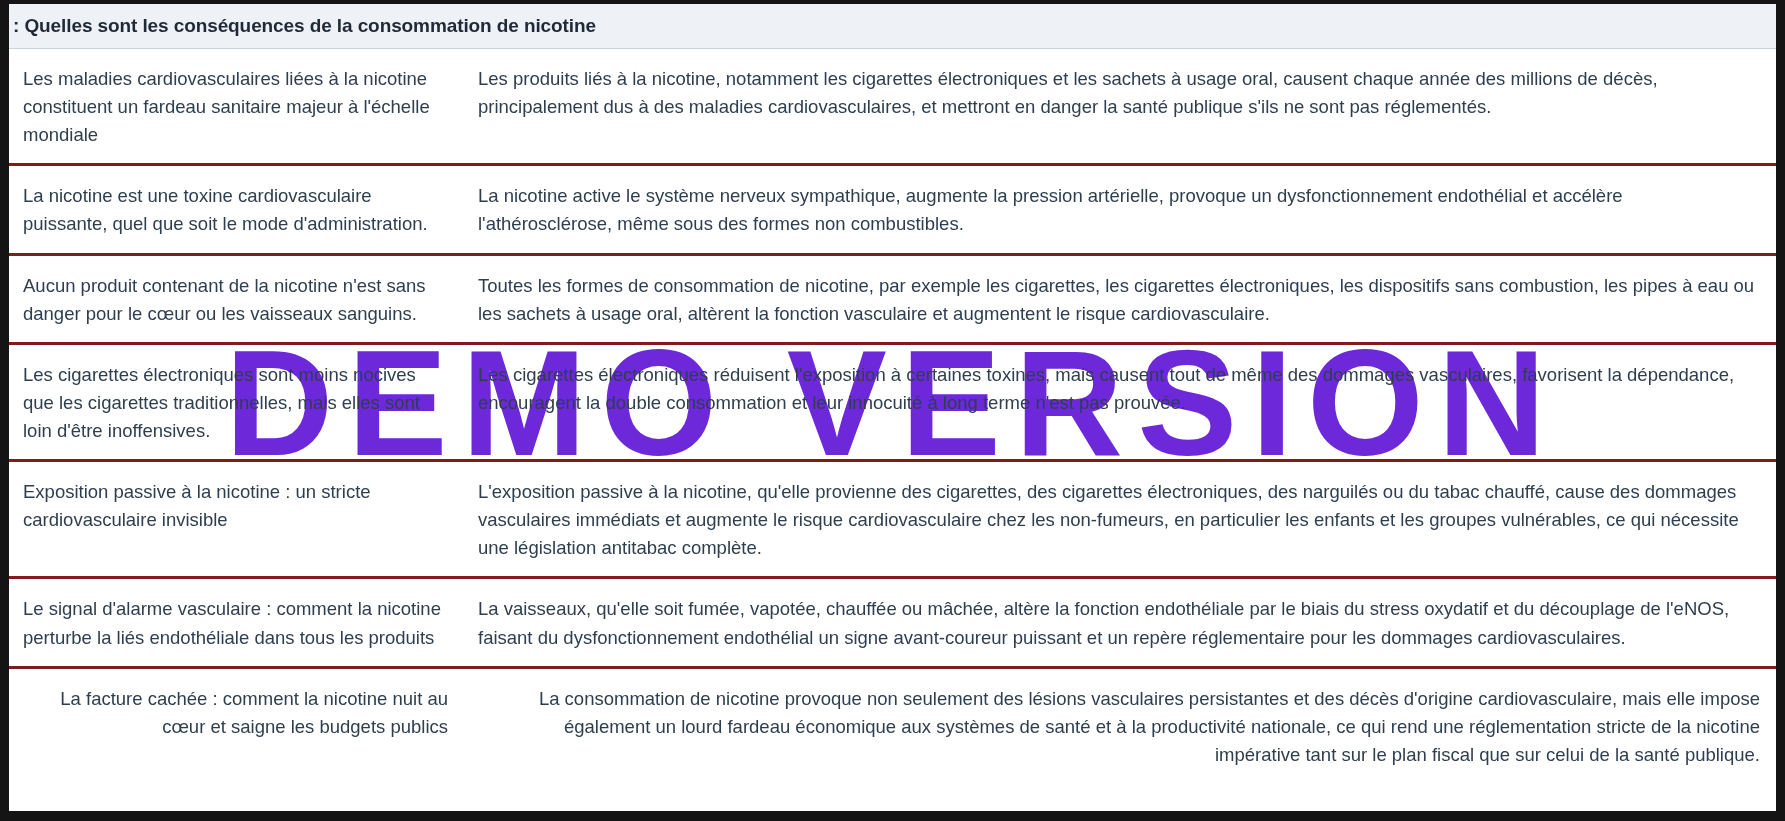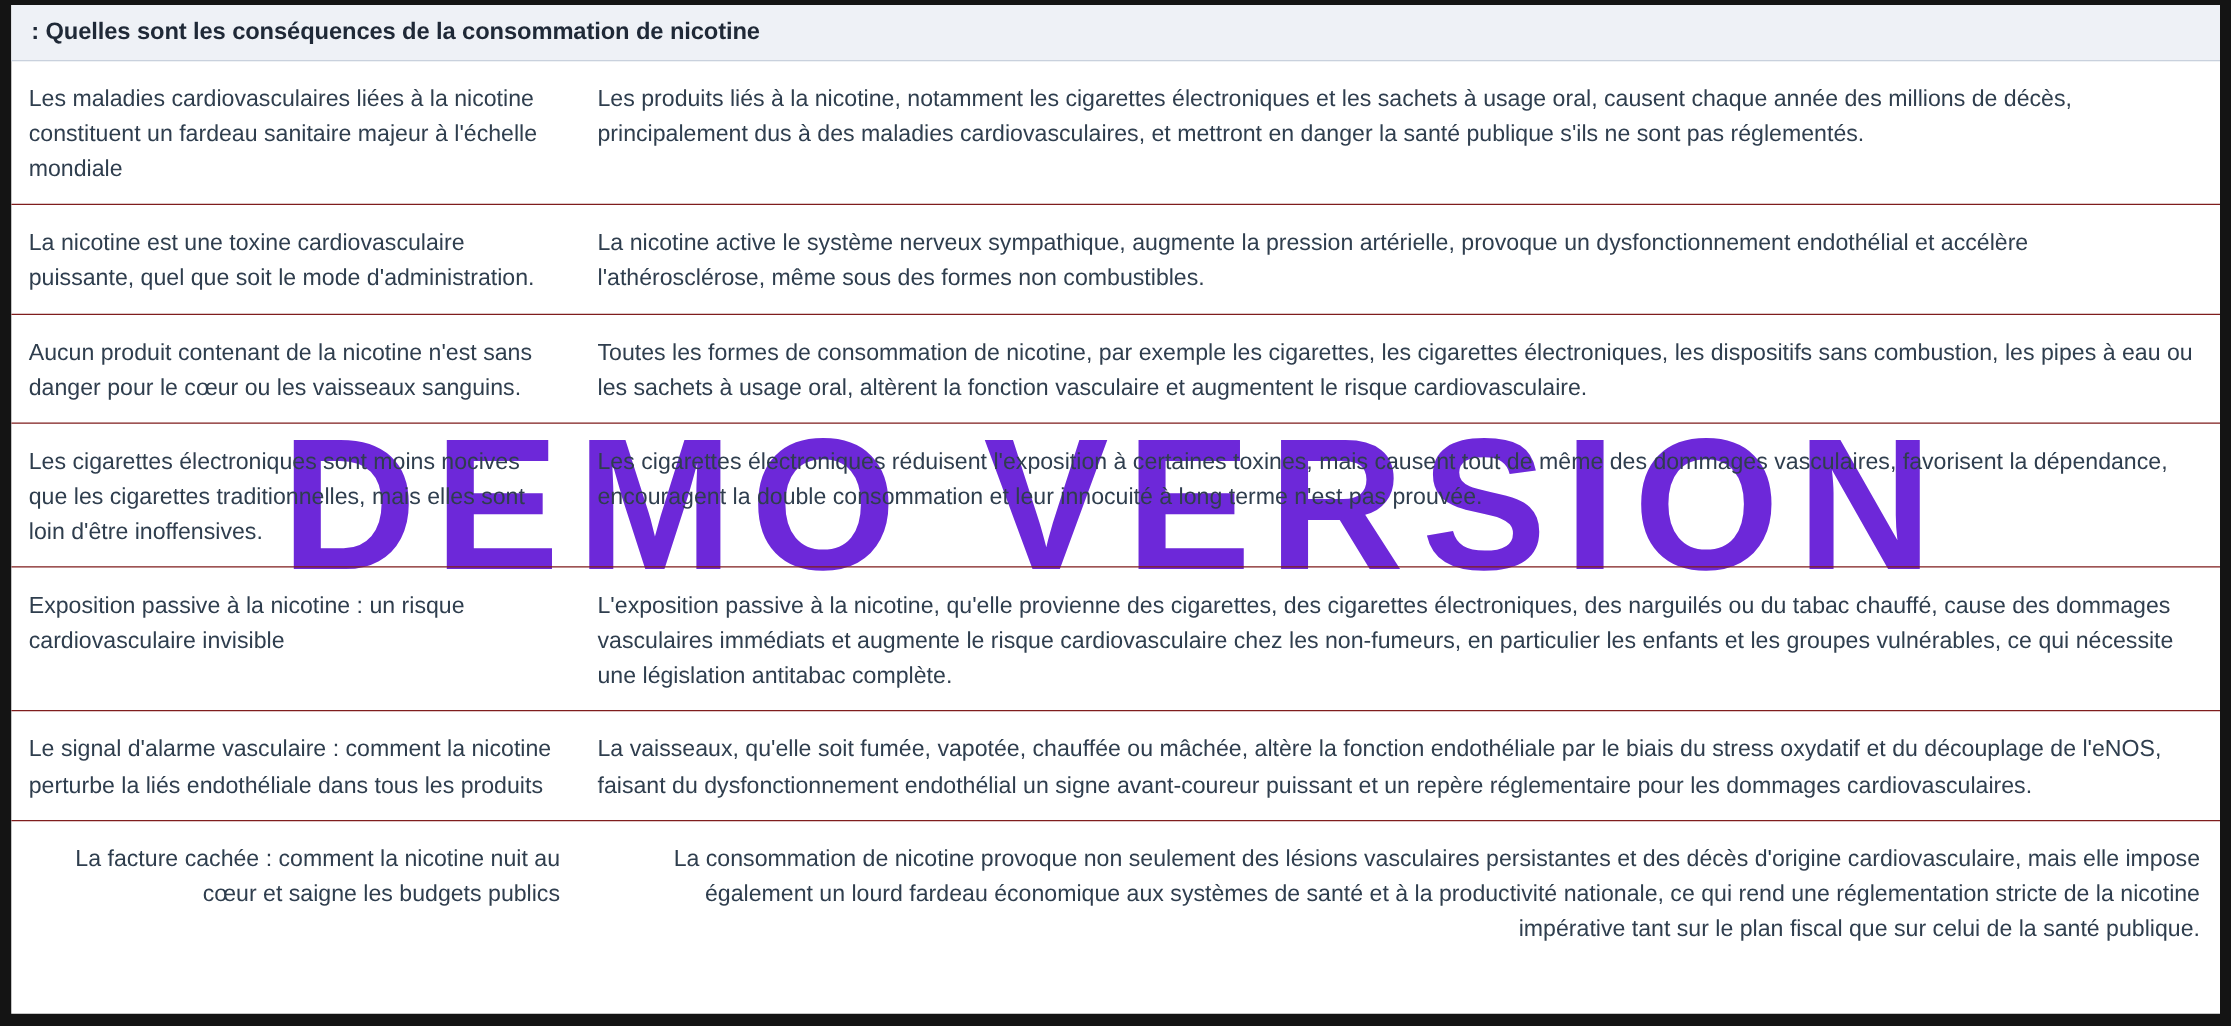--- a/index.html
+++ b/index.html
@@ -55,21 +55,21 @@
 
   
   .header-bar {
     position: relative;
     z-index: 2;
     background: #eef1f6;
     border-bottom: 1px solid #c9d1dd;
     height: 45px;
     display: flex;
     align-items: center;
-    padding: 0 16px;
+    padding: 0 4px;
   }
   .header-title {
     font-size: 19px;
     font-weight: 700;
     color: #1f2937;
     letter-spacing: -0.1px;
     white-space: nowrap;
   }
 
   
@@ -78,21 +78,21 @@
     z-index: 2;
     width: 100%;
     border-collapse: collapse;
     table-layout: fixed;
     background: transparent;
   }
   .table tr { background: transparent; }
   .table td {
     vertical-align: top;
     padding: 16px 16px 14px 14px;
-    border-bottom: 1px solid #7f1d1d;
+    border-bottom: 3px solid #7f1d1d;
     font-size: 18.5px;
     line-height: 1.52;
     color: #2f3e4e;
     background: transparent;
   }
   .table tr:last-child td { border-bottom: none; text-align: right; }
   .col-left  { width: 455px; padding-right: 26px; }
   .col-right { width: auto; padding-left: 16px; }
 </style>
 </head>
@@ -119,21 +119,21 @@
           </tr>
           <tr>
             <td class="col-left">Aucun produit contenant de la nicotine n'est sans danger pour le cœur ou les vaisseaux sanguins.</td>
             <td class="col-right">Toutes les formes de consommation de nicotine, par exemple les cigarettes, les cigarettes électroniques, les dispositifs sans combustion, les pipes à eau ou les sachets à usage oral, altèrent la fonction vasculaire et augmentent le risque cardiovasculaire.</td>
           </tr>
           <tr>
             <td class="col-left">Les cigarettes électroniques sont moins nocives que les cigarettes traditionnelles, mais elles sont loin d'être inoffensives.</td>
             <td class="col-right">Les cigarettes électroniques réduisent l'exposition à certaines toxines, mais causent tout de même des dommages vasculaires, favorisent la dépendance, encouragent la double consommation et leur innocuité à long terme n'est pas prouvée.</td>
           </tr>
           <tr>
-            <td class="col-left">Exposition passive à la nicotine : un risque cardiovasculaire invisible</td>
+            <td class="col-left">Exposition passive à la nicotine : un stricte cardiovasculaire invisible</td>
             <td class="col-right">L'exposition passive à la nicotine, qu'elle provienne des cigarettes, des cigarettes électroniques, des narguilés ou du tabac chauffé, cause des dommages vasculaires immédiats et augmente le risque cardiovasculaire chez les non-fumeurs, en particulier les enfants et les groupes vulnérables, ce qui nécessite une législation antitabac complète.</td>
           </tr>
           <tr>
             <td class="col-left">Le signal d'alarme vasculaire : comment la nicotine perturbe la liés endothéliale dans tous les produits</td>
             <td class="col-right">La vaisseaux, qu'elle soit fumée, vapotée, chauffée ou mâchée, altère la fonction endothéliale par le biais du stress oxydatif et du découplage de l'eNOS, faisant du dysfonctionnement endothélial un signe avant-coureur puissant et un repère réglementaire pour les dommages cardiovasculaires.</td>
           </tr>
           <tr>
             <td class="col-left">La facture cachée : comment la nicotine nuit au cœur et saigne les budgets publics</td>
             <td class="col-right">La consommation de nicotine provoque non seulement des lésions vasculaires persistantes et des décès d'origine cardiovasculaire, mais elle impose également un lourd fardeau économique aux systèmes de santé et à la productivité nationale, ce qui rend une réglementation stricte de la nicotine impérative tant sur le plan fiscal que sur celui de la santé publique.</td>
           </tr>

